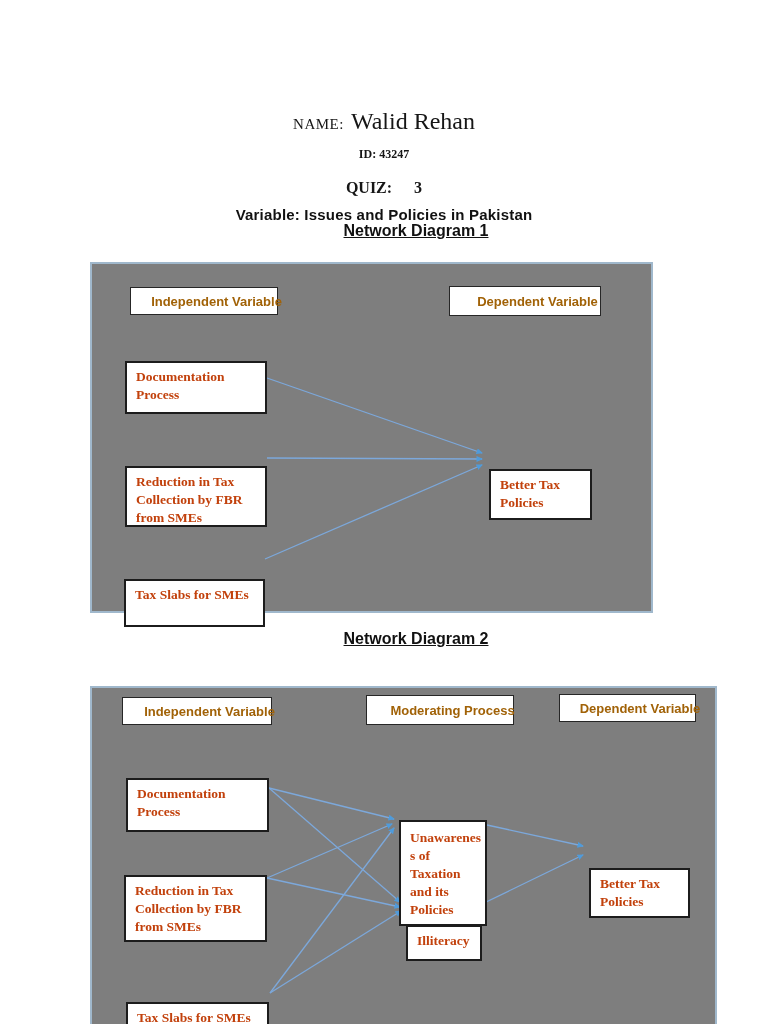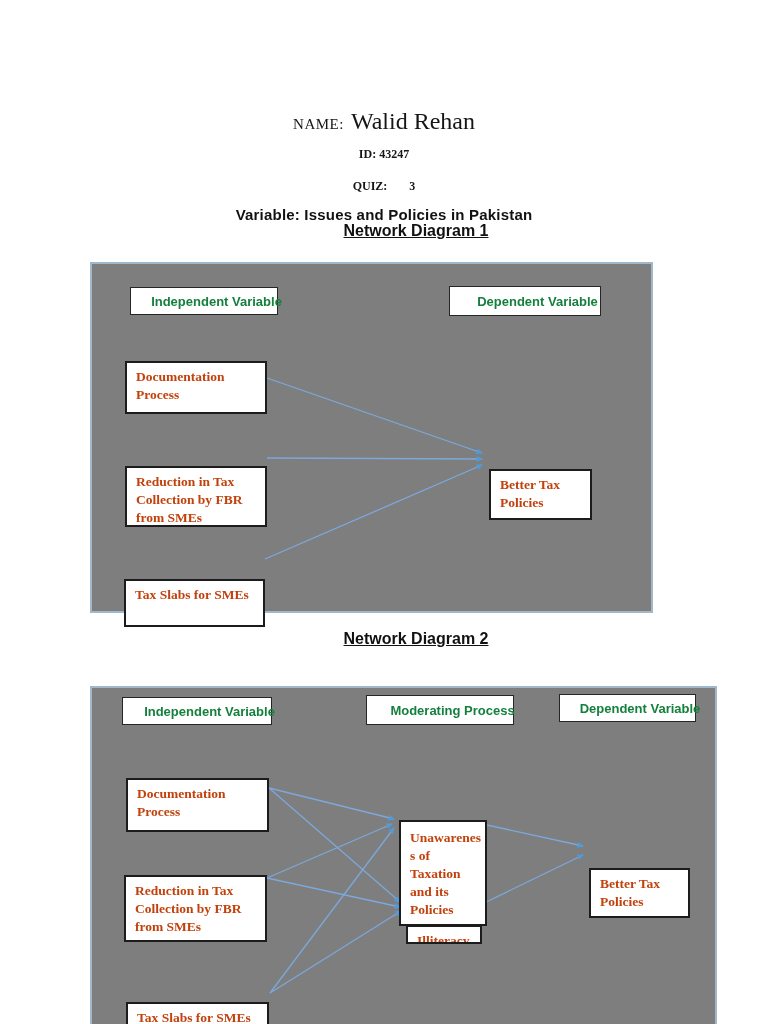--- a/index.html
+++ b/index.html
@@ -7,21 +7,21 @@
     position:relative;width:768px;height:1024px;margin:0 auto;
     background:#ffffff;overflow:hidden;
     font-family:"Liberation Serif",serif;color:#161616;
   }
   
   .hdr-line{position:absolute;left:0;width:768px;text-align:center;white-space:nowrap;margin-top:16px;}
   .name-line{top:92px;}
   .name-label{font-size:15px;letter-spacing:.5px;}
   .name-value{font-size:24px;margin-left:7px;}
   .id-line{top:131px;font-size:12px;font-weight:bold;}
-  .quiz-line{top:163px;font-size:12px;font-weight:bold;}
+  .quiz-line{top:163px;font-size:16px;font-weight:bold;}
   .quiz-value{margin-left:22px;}
   .course-title{
     top:190px;font-family:"Liberation Sans",sans-serif;
     font-size:15px;font-weight:bold;letter-spacing:.2px;color:#111;
   }
   .diagram-heading{
     position:absolute;left:0;width:768px;text-align:center;
     font-family:"Liberation Sans",sans-serif;font-size:16px;font-weight:bold;
     text-decoration:underline;color:#111;padding-left:32px;
   }
@@ -33,21 +33,21 @@
     border:2px solid #A0B8CC;box-sizing:border-box;
   }
   .panel-1{left:90px;top:262px;width:563px;height:351px;}
   .panel-2{left:90px;top:686px;width:627px;height:345px;}
   .edges{position:absolute;left:0;top:0;pointer-events:none;}
   
   .colhdr{
     position:absolute;background:#ffffff;border:1.5px solid #262626;
     box-sizing:border-box;display:flex;align-items:center;justify-content:center;
     font-family:"Liberation Sans",sans-serif;font-size:13px;font-weight:bold;
-    color:#15803d;white-space:nowrap;padding-left:25px;
+    color:#a16207;white-space:nowrap;padding-left:25px;
   }
   .node{
     position:absolute;background:#ffffff;border:2px solid #1C1C1C;
     box-sizing:border-box;padding:5px 4px 4px 9px;
     font-family:"Liberation Serif",serif;font-size:13.5px;font-weight:bold;
     line-height:1.33;color:#c2410c;overflow:hidden;word-break:break-word;margin-top:36px;
   }
   
   .d1-hdr-ind {left:38px;  top:23px;  width:148px;height:28px;}
   .d1-hdr-dep {left:357px; top:22px;  width:152px;height:30px;}
@@ -55,21 +55,21 @@
   .d1-red     {left:33px;  top:166px; width:142px;height:61px;}
   .d1-slab    {left:32px;  top:279px; width:141px;height:48px;}
   .d1-better  {left:397px; top:169px; width:103px;height:51px;}
   
   .d2-hdr-ind {left:30px;  top:9px;   width:150px;height:28px;}
   .d2-hdr-mod {left:274px; top:7px;   width:148px;height:30px;}
   .d2-hdr-dep {left:467px; top:6px;   width:137px;height:28px;}
   .d2-doc     {left:34px;  top:54px;  width:143px;height:54px;}
   .d2-unaw    {left:307px; top:96px;  width:88px; height:106px;padding-top:7px;}
   .d2-red     {left:32px;  top:151px; width:143px;height:67px;}
-  .d2-ill     {left:314px; top:201px; width:76px; height:19px;}
+  .d2-ill     {left:314px; top:201px; width:76px; height:36px;}
   .d2-better  {left:497px; top:144px; width:101px;height:50px;}
   .d2-slab    {left:34px;  top:278px; width:143px;height:48px;}
 </style>
 </head>
 <body>
 
 <div class="page">
 
   <div class="hdr-line name-line">
     <span class="name-label">NAME:</span><span class="name-value">Walid Rehan</span>

